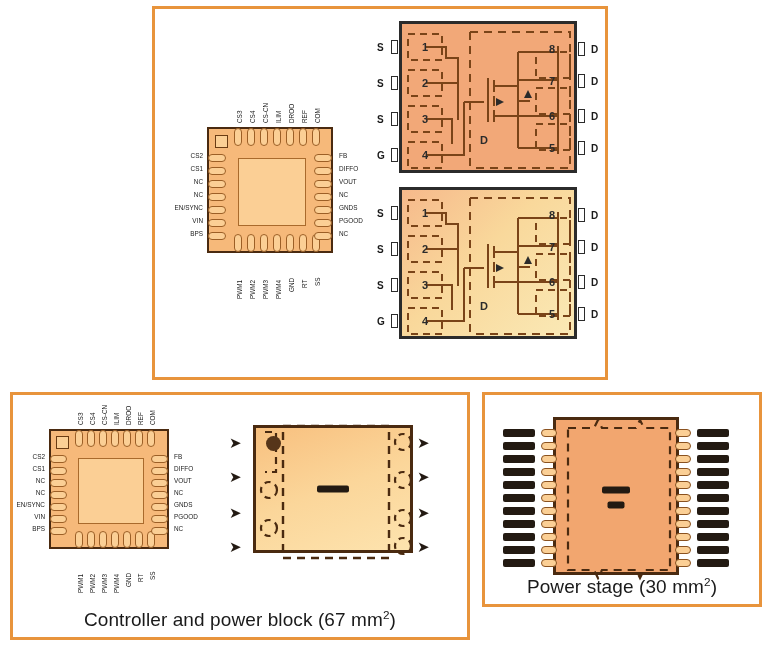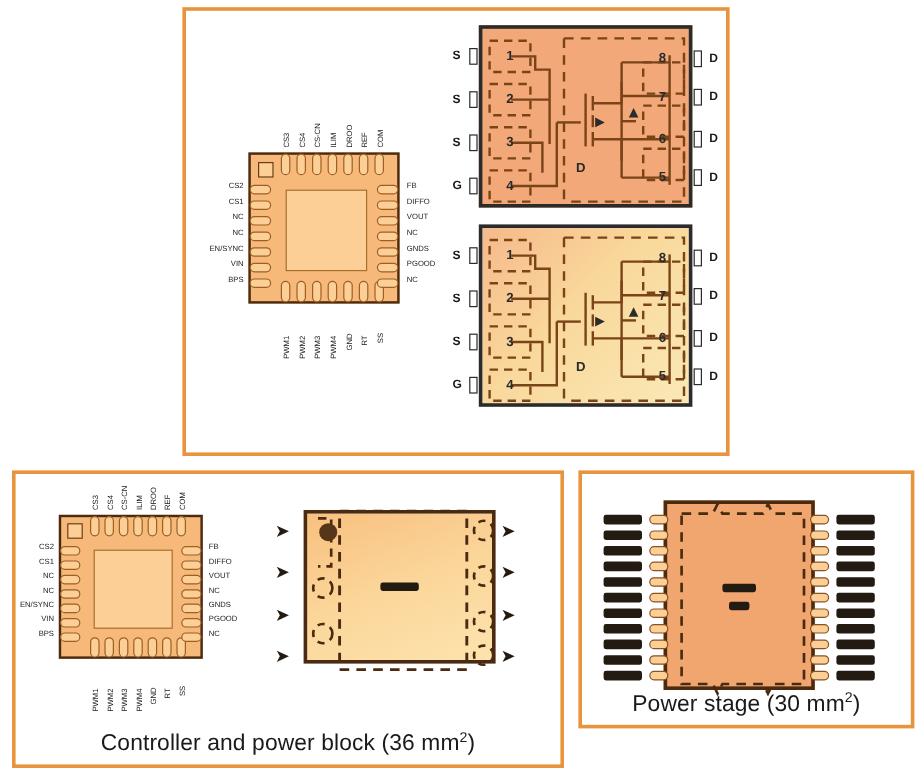--- a/index.html
+++ b/index.html
@@ -465,21 +465,21 @@
   <div class="arrow-glyph" style="left:216px; top:48px;">➤</div>
   <div class="arrow-glyph" style="left:216px; top:82px;">➤</div>
   <div class="arrow-glyph" style="left:216px; top:118px;">➤</div>
   <div class="arrow-glyph" style="left:216px; top:152px;">➤</div>
   <div class="arrow-glyph" style="left:404px; top:48px;">➤</div>
   <div class="arrow-glyph" style="left:404px; top:82px;">➤</div>
   <div class="arrow-glyph" style="left:404px; top:118px;">➤</div>
   <div class="arrow-glyph" style="left:404px; top:152px;">➤</div>
 
   <div class="caption" id="caption-bl">
-    <span>Controller and power block (36 mm</span><sup>2</sup><span>)</span>
+    <span>Controller and power block (67 mm</span><sup>2</sup><span>)</span>
   </div>
 </div>
 
 <div class="panel" id="panel-bottom-r">
 
   <div class="pblock" id="powerstage" style="left:68px; top:22px; width:126px; height:158px;">
     <svg width="126" height="158" viewBox="0 0 126 158">
       <g stroke="#4a2a10" stroke-width="2.2" fill="none" stroke-dasharray="8,6">
         <path d="M 12 8 L 38 8 L 42 0 L 46 8 L 80 8 L 84 0 L 88 8 L 114 8
                  L 114 150 L 88 150 L 84 158 L 80 150 L 46 150 L 42 158 L 38 150 L 12 150 Z"></path>

